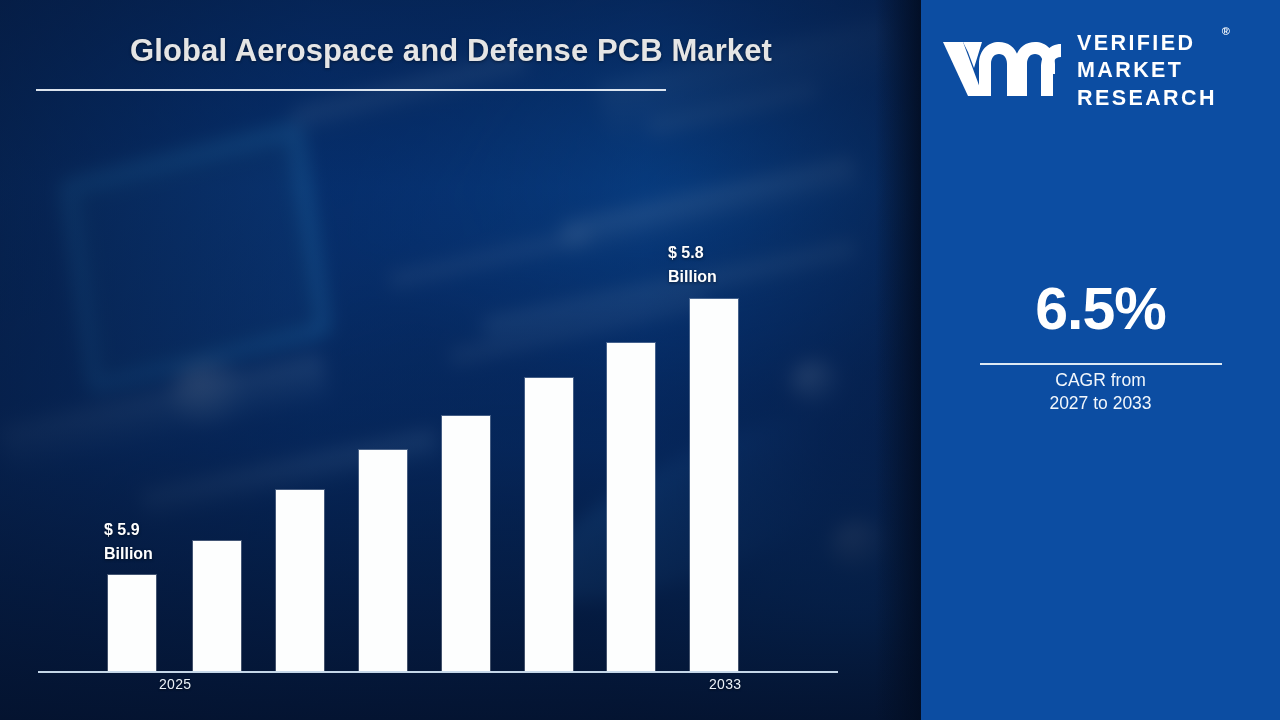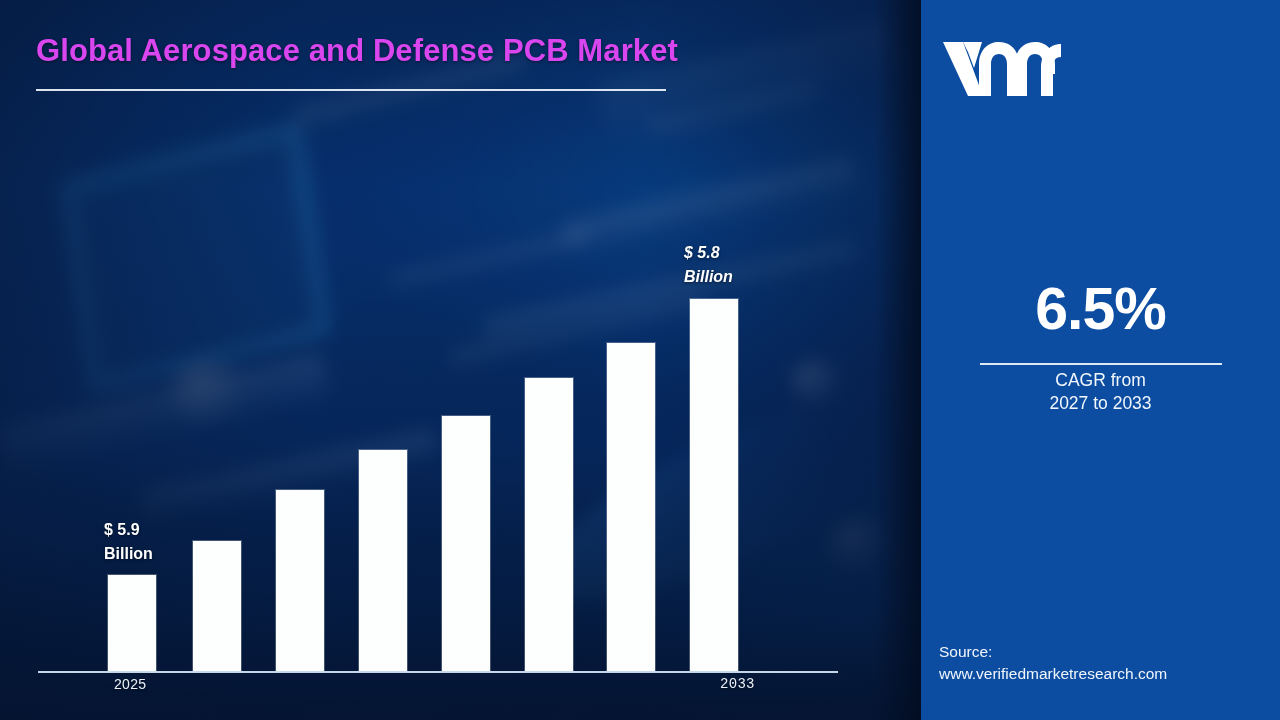--- a/index.html
+++ b/index.html
@@ -114,24 +114,25 @@
 
   
   #title-block {
     position: absolute;
     left: 36px; top: 32px;
     width: 830px;
   }
   #chart-title {
     font-size: 31px;
     font-weight: bold;
-    color: #d946ef;
+    color: #e5e5e5;
     letter-spacing: .1px;
     line-height: 1.2;
     text-shadow: 0 1px 3px rgba(0,0,0,.45);
+    text-align: center;
   }
   #title-rule {
     margin-top: 20px;
     width: 630px; height: 2px;
     background: #eef4fb;
     opacity: .92;
   }
 
   
   #plot {
@@ -156,32 +157,33 @@
   .bar-value-label {
     position: absolute;
     color: #ffffff;
     font-size: 16px;
     font-weight: bold;
     line-height: 1.5;
     white-space: pre-line;
     text-shadow: 0 1px 3px rgba(0,0,0,.5);
   }
   #label-first { left: 104px; top: 518px; }
-  #label-last  { left: 684px; top: 241px; font-style: italic; }
+  #label-last  { left: 668px; top: 241px; }
 
   .x-tick-label {
     position: absolute;
     top: 676px;
     color: #eaf1f8;
     font-size: 14px;
     letter-spacing: .3px;
     text-shadow: 0 1px 2px rgba(0,0,0,.5);
+    margin-left: 45px;
   }
   #xtick-start { left: 114px; }
-  #xtick-end   { left: 720px; font-family: Liberation Mono, monospace; }
+  #xtick-end   { left: 664px; }
 
   
   #brand-panel {
     position: absolute;
     left: 921px; top: 0;
     width: 359px; height: 720px;
     background: #0c4da2;
   }
 
   #logo-row {
@@ -315,27 +317,29 @@
           <path d="M22 4 L41 4 L33 30 L27 14 Z" fill="#ffffff"></path>
 
           <path d="M38 58 L38 26 C38 12 47 4 58 4 C69 4 78 12 78 26 L78 58 L66 58 L66 26
                    C66 20 63 16 58 16 C53 16 50 20 50 26 L50 58 Z" fill="#ffffff"></path>
           <path d="M74 58 L74 26 C74 12 83 4 94 4 C105 4 114 12 114 26 L114 36 L102 36 L102 26
                    C102 20 99 16 94 16 C89 16 86 20 86 26 L86 58 Z" fill="#ffffff"></path>
 
           <path d="M100 58 L100 30 C100 16 108 6 120 6 L120 19 C113 19 112 24 112 31 L112 58 Z" fill="#ffffff"></path>
         </svg>
       </span>
+      <span id="logo-wordmark">
+        <span>VERIFIED</span><br>
+        <span>MARKET</span><br>
+        <span>RESEARCH</span>
+        <span id="logo-reg">®</span>
+      </span>
     </div>
 
     <div id="cagr-block">
       <div id="cagr-value">6.5%</div>
       <div id="cagr-rule"></div>
       <div id="cagr-caption">CAGR from
 2027 to 2033</div>
     </div>
 
-    <div id="source-block">
-      <span>Source:</span>
-      <span id="source-url">www.verifiedmarketresearch.com</span>
-    </div>
   </div>
 </div>
 
 </body></html>

